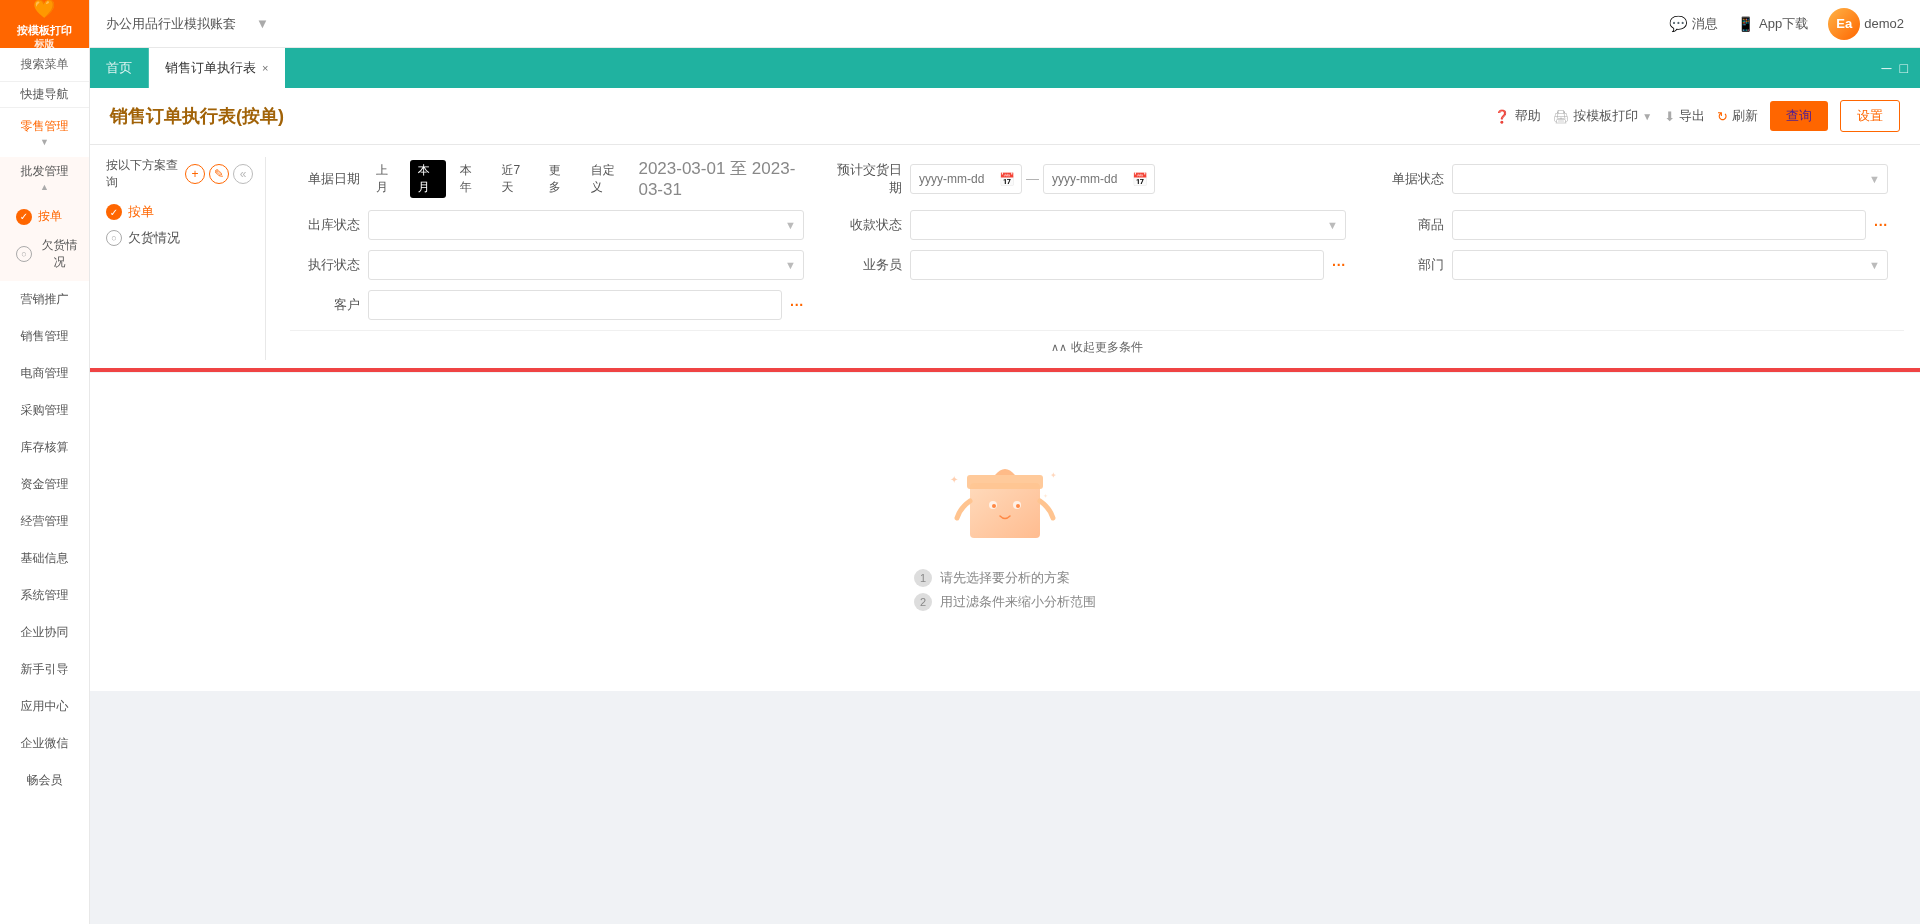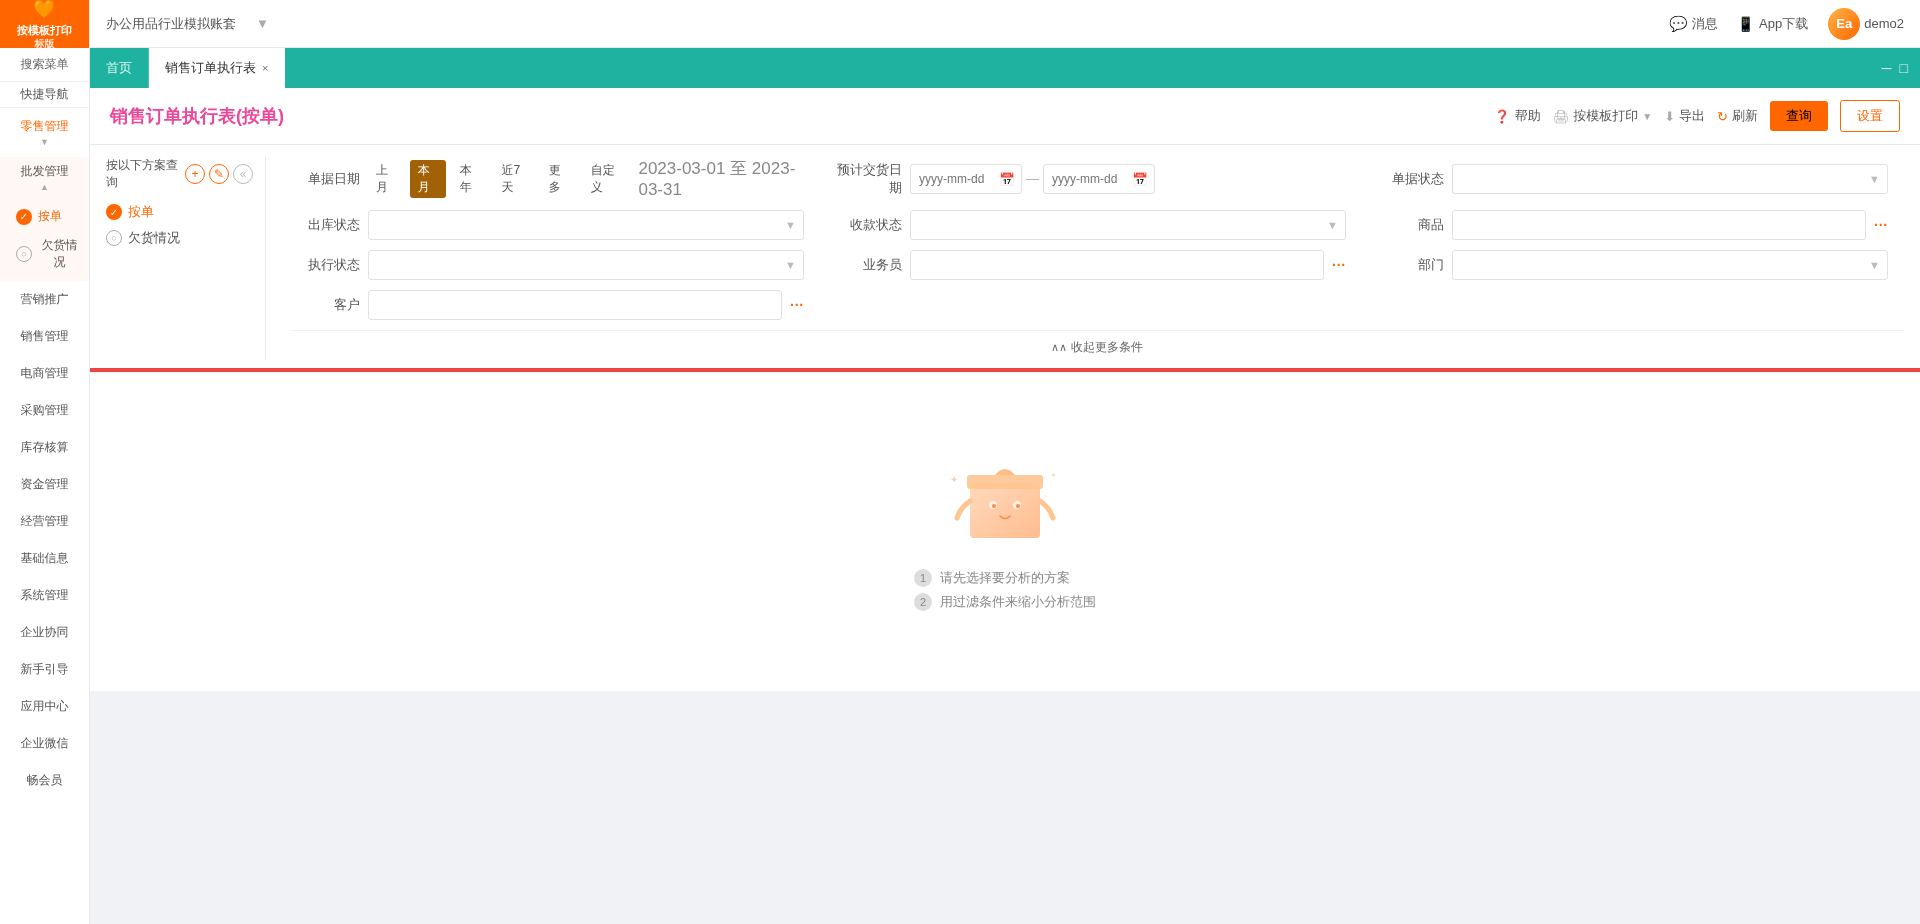--- a/index.html
+++ b/index.html
@@ -194,39 +194,39 @@
     .page-header {
       background: #fff;
       padding: 12px 20px;
       display: flex;
       align-items: center;
       border-bottom: 1px solid #e8e8e8;
     }
     .page-title {
       font-size: 18px;
       font-weight: bold;
-      color: #ec4899;
+      color: #a16207;
       flex: 1;
     }
     .page-actions {
       display: flex;
       align-items: center;
       gap: 12px;
     }
     .page-action-btn {
       display: flex;
       align-items: center;
       gap: 4px;
       cursor: pointer;
       color: #555;
       font-size: 13px;
     }
     .page-action-btn.primary {
       background: #ff6600;
-      color: #000000;
+      color: #4c1d95;
       padding: 6px 16px;
       border-radius: 3px;
       border: none;
     }
     .page-action-btn.secondary {
       background: #fff;
       color: #ff6600;
       padding: 6px 16px;
       border-radius: 3px;
       border: 1px solid #ff6600;
@@ -296,21 +296,21 @@
       font-size: 13px;
     }
     .date-btn {
       padding: 2px 8px;
       border-radius: 3px;
       cursor: pointer;
       color: #555;
       font-size: 12px;
     }
     .date-btn.active {
-      background: #a16207;
+      background: #000000;
       color: #fff;
     }
     .date-range {
       color: #888;
       font-size: 17px;
       margin-left: 4px;
     }
     .select-wrapper {
       position: relative;
       flex: 1;

